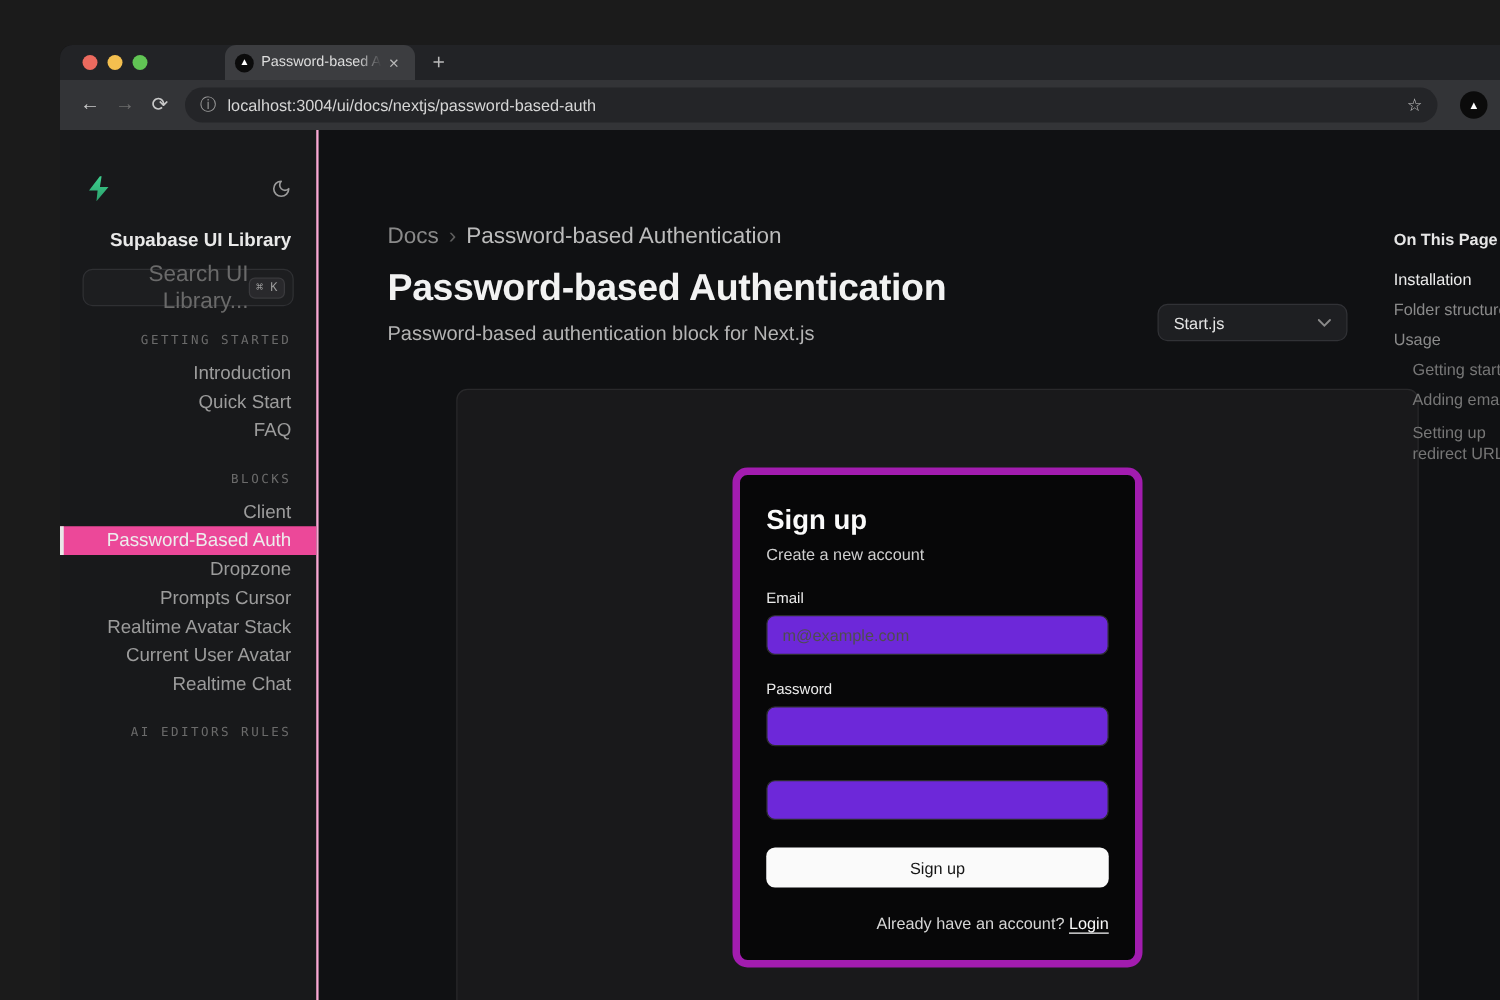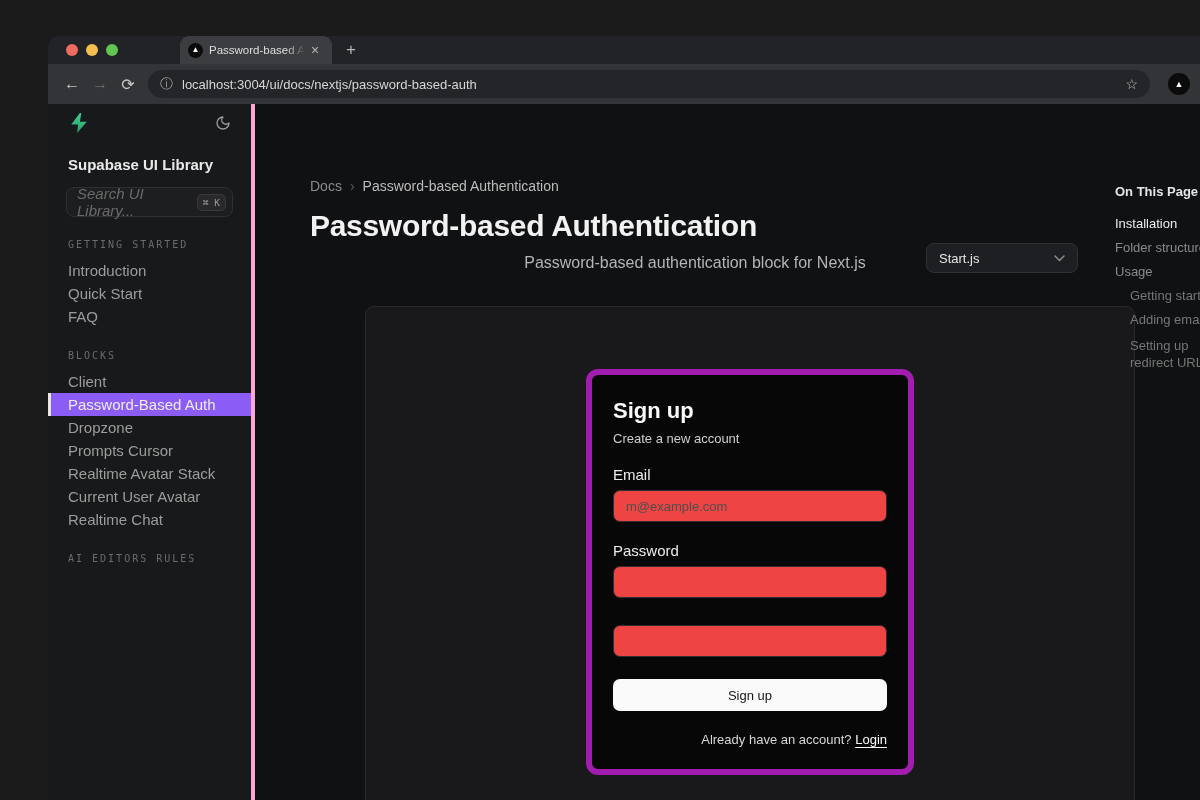--- a/index.html
+++ b/index.html
@@ -32,56 +32,56 @@
     display:flex; align-items:center; padding:0 12px; gap:9px; min-width:0; }
   .info-ic { color:#9c9c9c; font-size:13px; }
   .url { flex:1; font-size:13px; color:#d6d6d6; white-space:nowrap; overflow:hidden; }
   .star { color:#c4c4c4; font-size:14px; }
   .profile { width:22px; height:22px; border-radius:50%; background:#0b0b0b; margin-left:8px;
     display:flex; align-items:center; justify-content:center; color:#fff; font-size:9px; }
 
   
   .app { display:flex; height:696px; }
 
-  .sidebar { width:207px; background:#18191b; border-right:4px solid #f9a8d4;
-    padding-top:8px; flex:none; }
+  .sidebar { width:207px; background:#18191b; border-right:2px solid #f9a8d4;
+    padding-top:36px; flex:none;text-align:right; }
   .logo-row { display:flex; align-items:center; justify-content:space-between; padding:0 20px; }
   .moon-btn { color:#9a9a9a; display:flex; }
   .side-title { padding:0 20px; margin-top:22px; font-size:15px; font-weight:600; color:#e9e9e9; }
   .search { margin:14px 18px 0; height:30px; border:1px solid #2f3033; background:#1d1e20;
     border-radius:8px; display:flex; align-items:center; padding:0 6px 0 10px; }
-  .search-ph { flex:1; font-size:15px; color:#6a6a6a;font-style:italic; }
+  .search-ph { flex:1; font-size:18px; color:#6a6a6a; }
   .kbd { font-family:"DejaVu Sans Mono", monospace; font-size:9.5px; color:#9a9a9a;
     background:#29292c; border:1px solid #3a3a3d; border-radius:5px; padding:2px 5px; }
   .sec-label { font-family:"DejaVu Sans Mono", monospace; font-size:10px; letter-spacing:2px;
     color:#6b6b6b; padding:0 20px; margin:22px 0 9px; }
   .nav-item { font-size:15px; color:#9c9c9c; padding:4px 20px; line-height:15px; cursor:default; }
-  .nav-item.active { color:#ededed; background:#8b5cf6; box-shadow:inset 3px 0 0 #e8e8e8; }
+  .nav-item.active { color:#ededed; background:#ec4899; box-shadow:inset 3px 0 0 #e8e8e8; }
 
   .main { flex:1; position:relative; background:#101113; min-width:0; }
   .content { padding:74px 0 0 55px; }
-  .crumbs { font-size:14px; display:flex; gap:8px; align-items:center; }
+  .crumbs { font-size:18px; display:flex; gap:8px; align-items:center; }
   .crumb-root { color:#8a8a8a; } .crumb-sep { color:#5f5f5f; } .crumb-cur { color:#bcbcbc; }
   h1.page-title { margin-top:15px; font-size:30px; font-weight:600; color:#f2f2f2; letter-spacing:-0.3px; }
   .sub-row { display:flex; align-items:center; margin-top:11px; width:770px; }
-  .subtitle { font-size:16px; color:#b4b4b4; flex:1;text-align:center; }
+  .subtitle { font-size:16px; color:#b4b4b4; flex:1; }
   .fw-select { width:152px; height:30px; background:#1e1f22; border:1px solid #313236;
     border-radius:8px; display:flex; align-items:center; padding:0 12px; position:absolute;
     right:122px; top:139px; }
   .fw-select span { flex:1; font-size:13px; color:#e6e6e6; }
 
   .panel { margin:34px 0 0 55px; width:770px; height:560px; background:#19191b;
     border:1px solid #29292b; border-radius:9px; }
   .card { width:328px; margin:62px auto 0; background:#070708; border:6px solid #a21caf;
     border-radius:12px; padding:23px 21px 22px; }
   .card-title { font-size:22px; font-weight:700; color:#fafafa; }
   .card-desc { margin-top:7px; font-size:13px; color:#cfcfcf; }
   .fgroup { margin-top:20px; }
-  .flabel { font-size:15px; font-weight:500; color:#ececec; display:block; }
-  .finput { margin-top:7px; width:100%; height:32px; background:#ef4444; border:1px solid #2d2d2f;
+  .flabel { font-size:12px; font-weight:500; color:#ececec; display:block; }
+  .finput { margin-top:7px; width:100%; height:32px; background:#6d28d9; border:1px solid #2d2d2f;
     border-radius:7px; padding:0 12px; font-size:13px; color:#e6e6e6; outline:none;
     font-family:"Liberation Sans", sans-serif; }
   .finput::placeholder { color:#4e4e4e; }
   .submit { margin-top:22px; width:100%; height:32px; background:#fafafa; color:#151515;
     border:none; border-radius:7px; font-size:13px; font-weight:500;
     font-family:"Liberation Sans", sans-serif; }
   .card-foot { margin-top:21px; text-align:right; font-size:13px; color:#d6d6d6; }
   .card-foot a { color:#fafafa; text-decoration:underline; text-underline-offset:3px; }
 
   .toc { position:absolute; left:860px; top:80px; width:170px; font-size:13px; }

